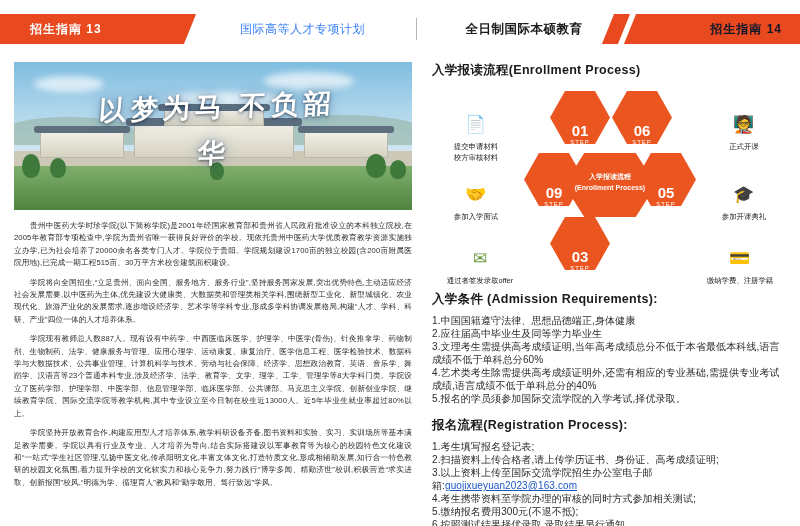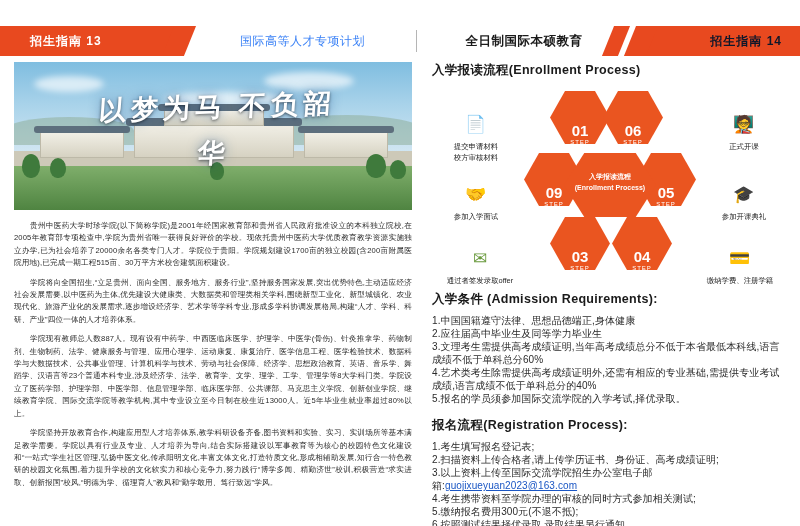--- a/index.html
+++ b/index.html
@@ -14,21 +14,21 @@
   .page {
     position: absolute;
     left: 0; top: 0;
     width: 800px; height: 526px;
     background: #ffffff;
   }
 
   
   .header {
     position: absolute;
-    left: 0; top: 26px;
+    left: 0; top: 14px;
     width: 800px; height: 30px;
   }
   .hdr-left-tab {
     position: absolute; left: 0; top: 0;
     width: 180px; height: 30px;
     background: #e8491f;
   }
   .hdr-left-tab-skew {
     position: absolute; left: 168px; top: 0;
     width: 22px; height: 30px;
@@ -359,38 +359,34 @@
       <div class="sat sat-6" style="right:-6px; top:160px; width:108px;">
         <span class="ico">💳</span>
         <span>缴纳学费、注册学籍</span>
       </div>
 
       <div class="hexwrap">
         <div class="hex" style="left:26px; top:0px;">
           <span class="num">01</span>
           <span class="step">STEP</span>
         </div>
-        <div class="hex" style="left:79px; top:0px;">
+        <div class="hex" style="left:88px; top:0px;">
           <span class="num">06</span>
           <span class="step">STEP</span>
         </div>
         <div class="hex" style="left:0px; top:62px;">
           <span class="num">09</span>
           <span class="step">STEP</span>
         </div>
         <div class="hex" style="left:112px; top:62px;">
           <span class="num">05</span>
           <span class="step">STEP</span>
         </div>
         <div class="hex" style="left:26px; top:126px;">
           <span class="num">03</span>
-          <span class="step">STEP</span>
-        </div>
-        <div class="hex" style="left:88px; top:126px;">
-          <span class="num">04</span>
           <span class="step">STEP</span>
         </div>
 
         <div class="hex-center-bg"></div>
         <div class="hex-center">
           <span>入学报读流程</span><br>
           <span>(Enrollment Process)</span>
         </div>
       </div>
     </div>

